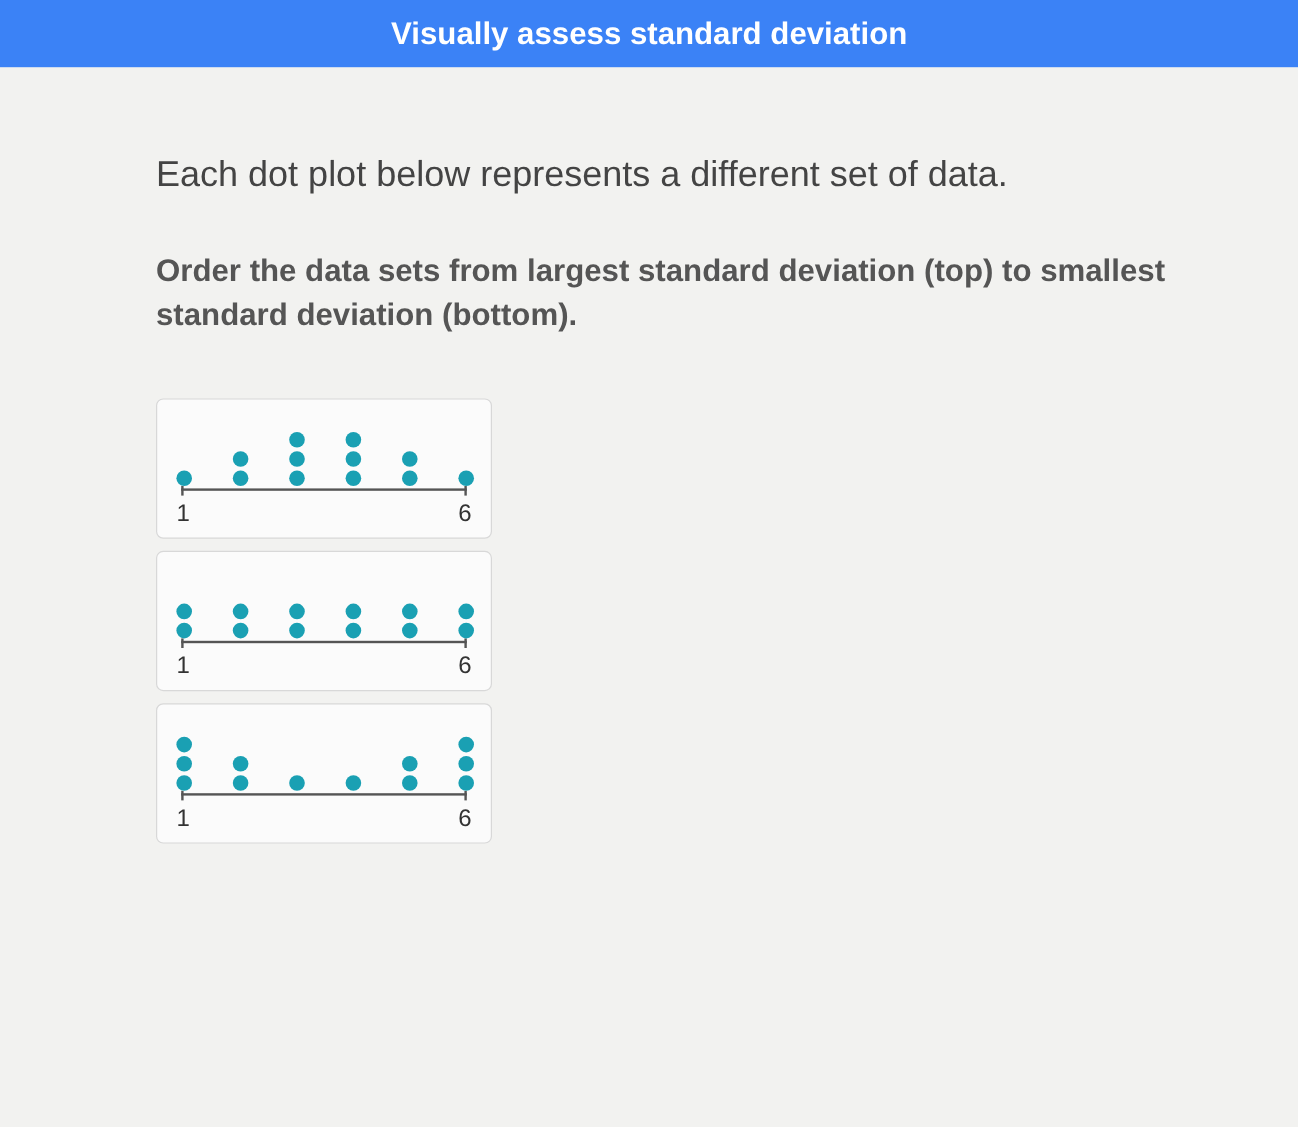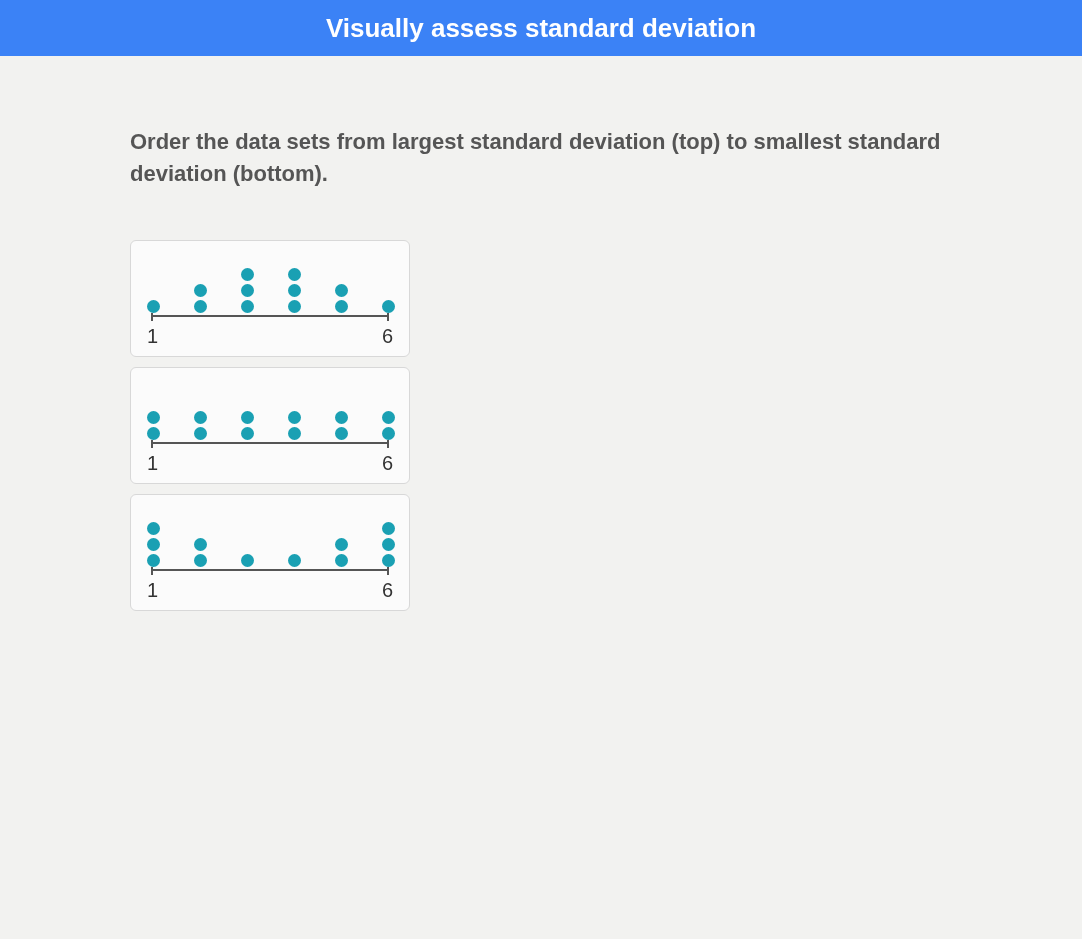--- a/index.html
+++ b/index.html
@@ -1,20 +1,20 @@
 <!DOCTYPE html>
 <html><head>
 <meta charset="utf-8">
 <style>
   * { box-sizing: border-box; margin: 0; padding: 0; }
   html, body { width: 1082px; height: 939px; font-family: -apple-system, "Segoe UI", "Helvetica Neue", Arial, sans-serif; background: #f2f2f0; overflow: hidden; }
   .header { background: #3b82f6; color: #fff; height: 56px; display: flex; align-items: center; justify-content: center; font-size: 26px; font-weight: 600; }
   .page { padding: 70px 110px 0 130px; color: #3b3b3b; }
   .intro { font-size: 30px; color: #444; margin-bottom: 40px; line-height: 1.35; }
-  .instr { font-size: 22px; font-weight: 700; color: #555; line-height: 1.45; margin-bottom: 50px; }
+  .instr { font-size: 26px; font-weight: 700; color: #555; line-height: 1.45; margin-bottom: 50px; }
   .plots { width: 280px; }
   .card { border: 1px solid #d8d8d8; border-radius: 6px; background: #fbfbfb; padding: 10px 14px 8px 14px; margin-bottom: 10px; cursor: grab; }
   .dotarea { position: relative; height: 70px; }
   
   .axis { position: absolute; left: 6px; right: 6px; bottom: 4px; height: 2px; background: #555; }
   .tick-left, .tick-right { position: absolute; bottom: 0; width: 2px; height: 8px; background: #555; }
   .tick-left { left: 6px; }
   .tick-right { right: 6px; }
   .labels { display: flex; justify-content: space-between; font-size: 20px; color: #333; padding: 4px 2px 0 2px; }
   
@@ -29,20 +29,21 @@
   .x6 { left: 235px; }
 </style>
 </head>
 <body>
 
 <div class="header">
   <span>Visually assess standard deviation</span>
 </div>
 
 <div class="page">
+  <p class="intro">Each dot plot below represents a different set of data.</p>
   <p class="instr">Order the data sets from largest standard deviation (top) to smallest standard deviation (bottom).</p>
 
   <div class="plots">
 
     <div class="card">
       <div class="dotarea">
         <div class="axis"></div>
         <div class="tick-left"></div>
         <div class="tick-right"></div>
       <div class="col x1">

